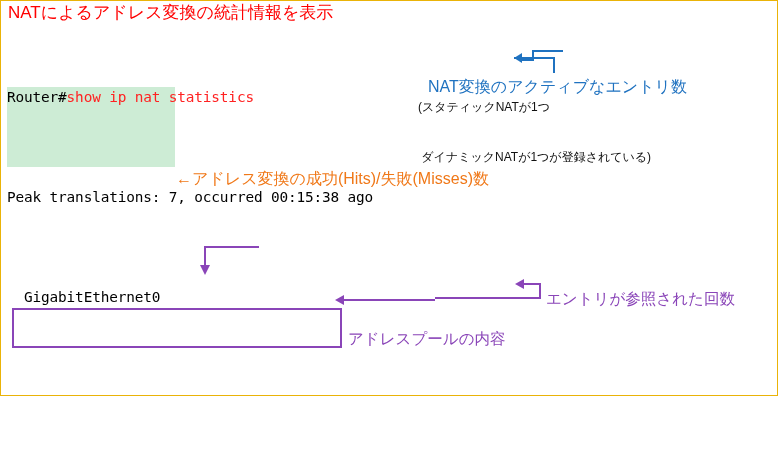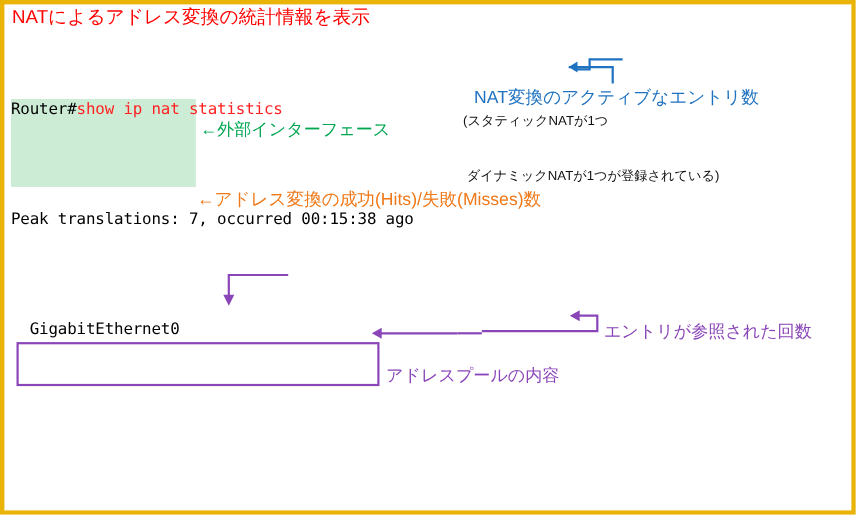--- a/index.html
+++ b/index.html
@@ -6,24 +6,24 @@
     margin: 0;
     padding: 0;
     background: #ffffff;
   }
   body {
     font-family: "Liberation Sans", sans-serif;
   }
   #page {
     position: relative;
     width: 778px;
-    height: 468px;
+    height: 396px;
     background: #ffffff;
     box-sizing: border-box;
-    border: 4px solid #eab308;
+    border: 1px solid #eab308;
     overflow: hidden;
   }
 
   
   .term {
     position: absolute;
     left: 6px;
     top: 2px;
     width: 760px;
     font-family: "DejaVu Sans Mono", "Liberation Mono", monospace;
@@ -172,21 +172,20 @@
 
     <g stroke="#8a45b8" stroke-width="2" fill="none">
       <path d="M412,299 L434,299"></path>
     </g>
     <g stroke="#8a45b8" stroke-width="2" fill="none">
       <path d="M341,299 L412,299"></path>
     </g>
     <polygon points="334,299 343,294 343,304" fill="#8a45b8"></polygon>
   </svg>
 
-  <div class="ann ann-green" style="left:178px; top:105px;">←外部インターフェース</div>
 
 
   <div class="ann ann-orange" style="left:175px; top:168px;">←アドレス変換の成功(Hits)/失敗(Misses)数</div>
 
   <div class="ann ann-blue" style="left:427px; top:76px;text-align:right;">NAT変換のアクティブなエントリ数</div>
   <div class="ann ann-black" style="left:417px; top:97px;">(スタティックNATが1つ</div>
   <div class="ann ann-black" style="left:417px; top:117px;margin-top:30px;"> ダイナミックNATが1つが登録されている)</div>
 
 
   <div class="ann ann-purple" style="left:545px; top:288px;">エントリが参照された回数</div>

